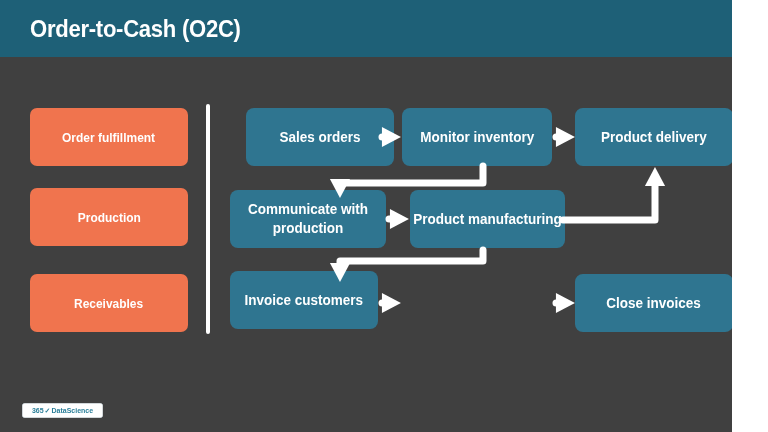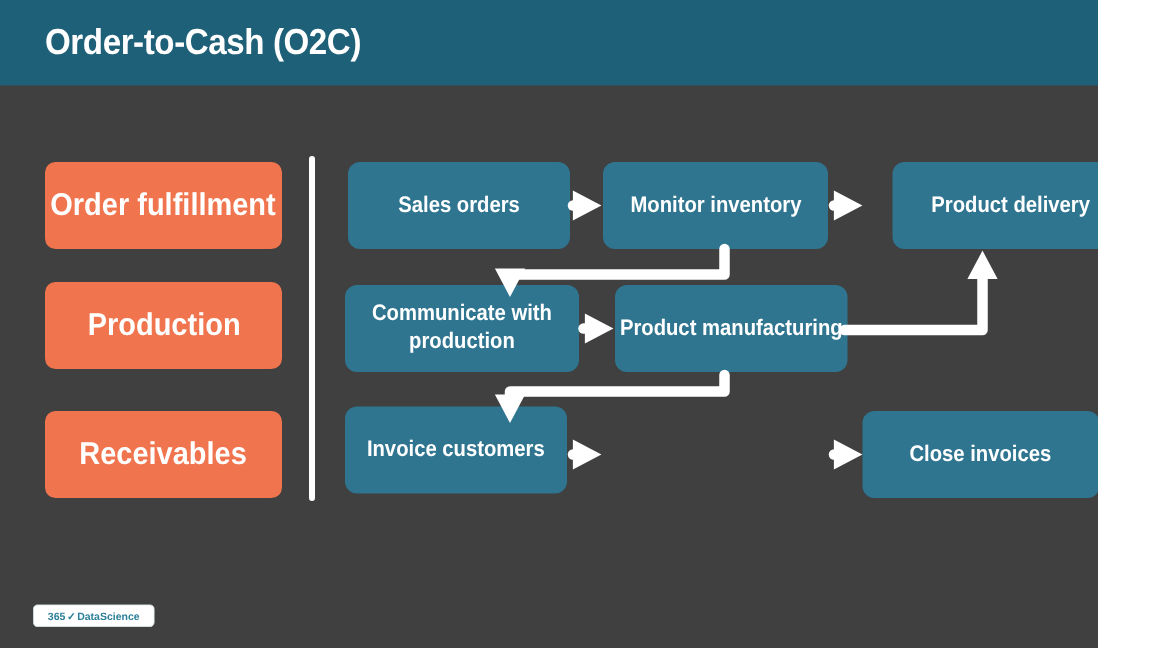--- a/index.html
+++ b/index.html
@@ -33,21 +33,21 @@
   }
 
   
   .category {
     position: absolute;
     left: 30px; width: 158px; height: 58px;
     background: #f0744e;
     border-radius: 7px;
     color: #ffffff;
     font-weight: bold;
-    font-size: 21px;
+    font-size: 13px;
     display: flex; align-items: center; justify-content: center;
     text-align: center;
   }
   .category span { transform: scaleX(0.92); white-space: nowrap; }
   #cat-0 { top: 108px; }
   #cat-1 { top: 188px; }
   #cat-2 { top: 274px; }
 
   
   .divider {
@@ -68,23 +68,23 @@
     font-weight: bold;
     font-size: 15px;
     display: flex; align-items: center; justify-content: center;
     text-align: center;
     line-height: 1.25;
     padding: 0 6px;
   }
   .node span { transform: scaleX(0.9); white-space: nowrap; }
   .node.wrap span { white-space: normal; width: 100%; }
 
-  #n-sales        { left: 232px; top: 108px; width: 148px; }
+  #n-sales        { left: 246px; top: 108px; width: 148px; }
   #n-inventory    { left: 402px; top: 108px; width: 150px; }
-  #n-delivery     { left: 595px; top: 108px; width: 158px; }
+  #n-delivery     { left: 575px; top: 108px; width: 158px; }
   #n-communicate  { left: 230px; top: 190px; width: 156px; }
   #n-manufacture  { left: 410px; top: 190px; width: 155px; text-align: right; }
   #n-invoice      { left: 230px; top: 271px; width: 148px; }
   #n-payments     { left: 402px; top: 274px; width: 150px; }
   #n-close        { left: 575px; top: 274px; width: 158px; text-align: center; }
 
   
   svg.arrows {
     position: absolute; left: 0; top: 0;
     width: 768px; height: 432px;

